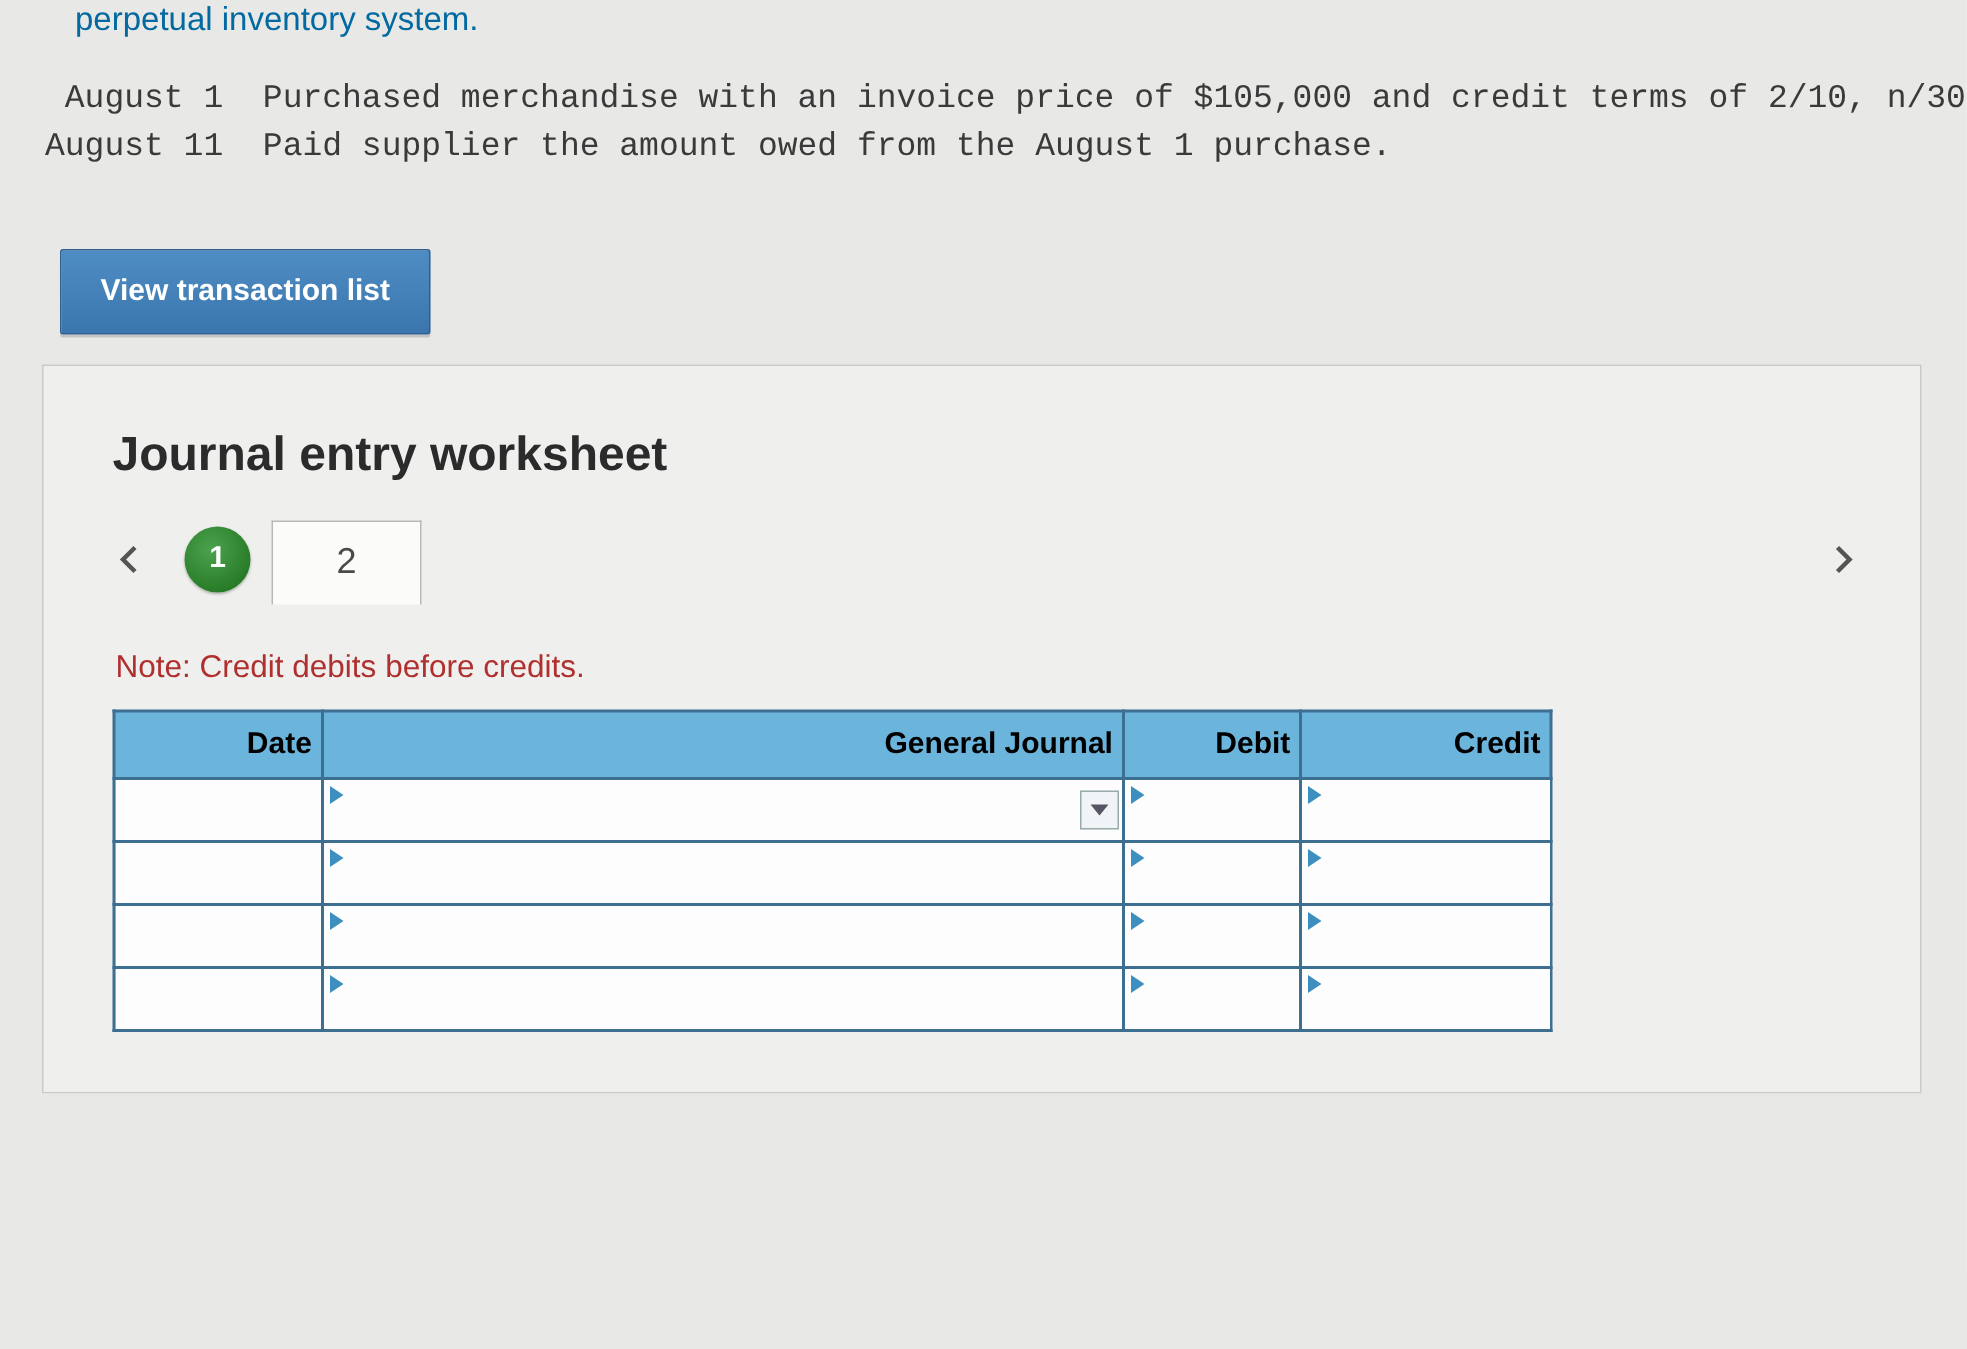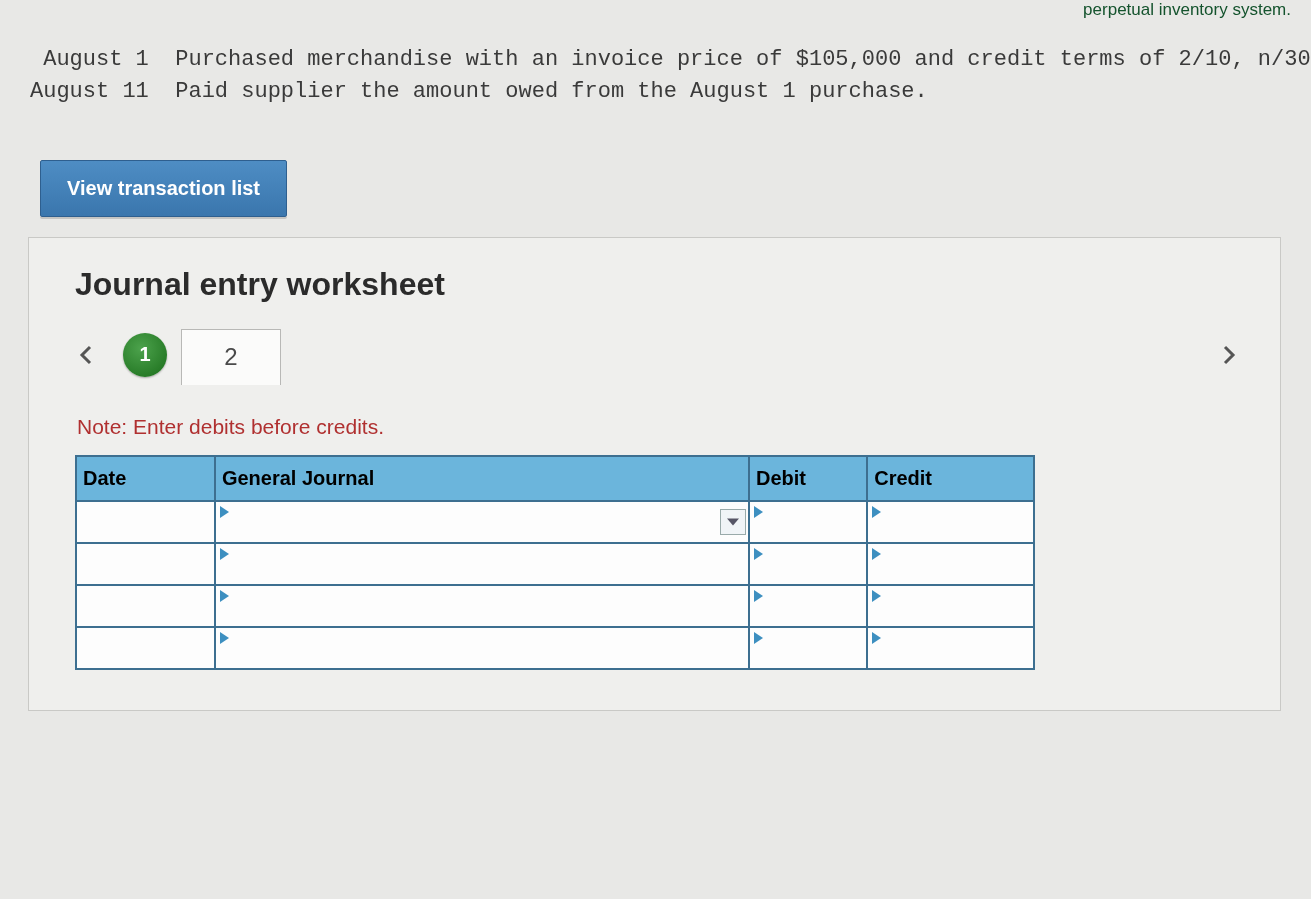--- a/index.html
+++ b/index.html
@@ -5,23 +5,22 @@
   * { box-sizing: border-box; margin: 0; padding: 0; }
   body {
     background: #e8e8e6;
     font-family: Arial, Helvetica, sans-serif;
     color: #333;
     padding: 0;
     width: 1311px;
   }
   .intro-partial {
     padding: 0 20px 10px 50px;
-    color: #14532d;
-    font-size: 17px;
-    text-align: right;
+    color: #0369a1;
+    font-size: 22px;
   }
   .transactions {
     font-family: "Courier New", Courier, monospace;
     font-size: 22px;
     color: #3a3a3a;
     padding: 14px 30px 28px 30px;
     line-height: 1.45;
     white-space: pre;
   }
   .view-btn {
@@ -34,21 +33,21 @@
     margin: 24px 0 20px 40px;
     border: 1px solid #2e5f8f;
     border-radius: 2px;
     cursor: pointer;
     box-shadow: 0 2px 0 rgba(0,0,0,0.15);
   }
   .worksheet-box {
     margin: 0 30px 0 28px;
     border: 1px solid #c9c9c6;
     background: #efefed;
-    padding: 28px 40px 40px 46px;
+    padding: 40px 40px 40px 46px;
   }
   .ws-title {
     font-size: 32px;
     font-weight: bold;
     color: #2b2b2b;
     margin-bottom: 22px;
   }
   .tab-row {
     display: flex;
     align-items: center;
@@ -102,21 +101,21 @@
     border-collapse: collapse;
     width: 960px;
   }
   table.journal th {
     background: #6bb5dc;
     color: #000;
     font-weight: bold;
     font-size: 20px;
     border: 2px solid #3d6f90;
     padding: 10px 6px;
-    text-align: left;
+    text-align: right;
   }
   table.journal td {
     border: 2px solid #3d6f90;
     height: 42px;
     background: #fdfdfd;
     position: relative;
     font-size: 19px;
     padding: 4px 10px;
     color: #333;
   }
@@ -168,21 +167,21 @@
     <span class="step-pill">1</span>
     <span class="step-tab">2</span>
     <span class="chev chev-right">
       <svg viewBox="0 0 24 24">
           <polyline points="9 4 17 12 9 20"></polyline>
         </svg>
     </span>
   </div>
 
 
-  <div class="note">Note: Enter debits before credits.</div>
+  <div class="note">Note: Credit debits before credits.</div>
 
   <table class="journal">
     <thead>
       <tr>
         <th class="col-date">Date</th>
         <th class="col-gj">General Journal</th>
         <th class="col-deb">Debit</th>
         <th class="col-cred">Credit</th>
       </tr>
     </thead>

